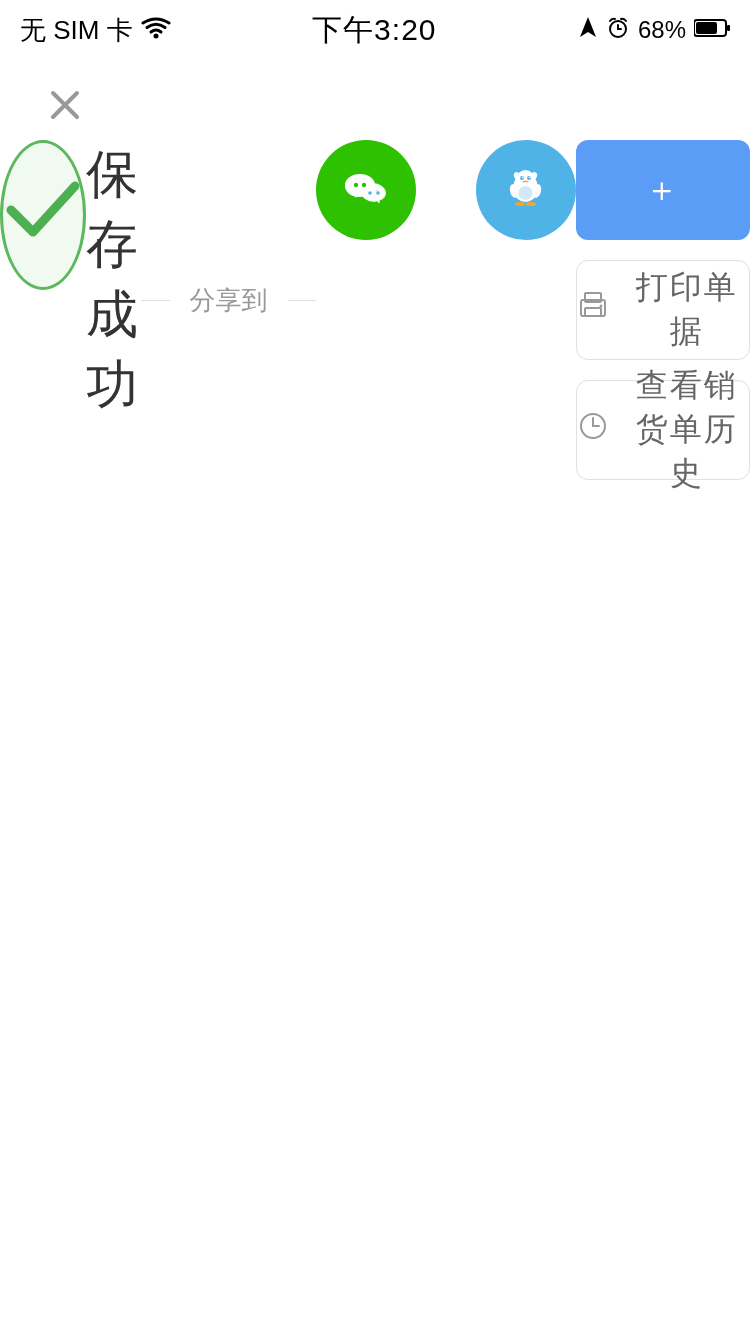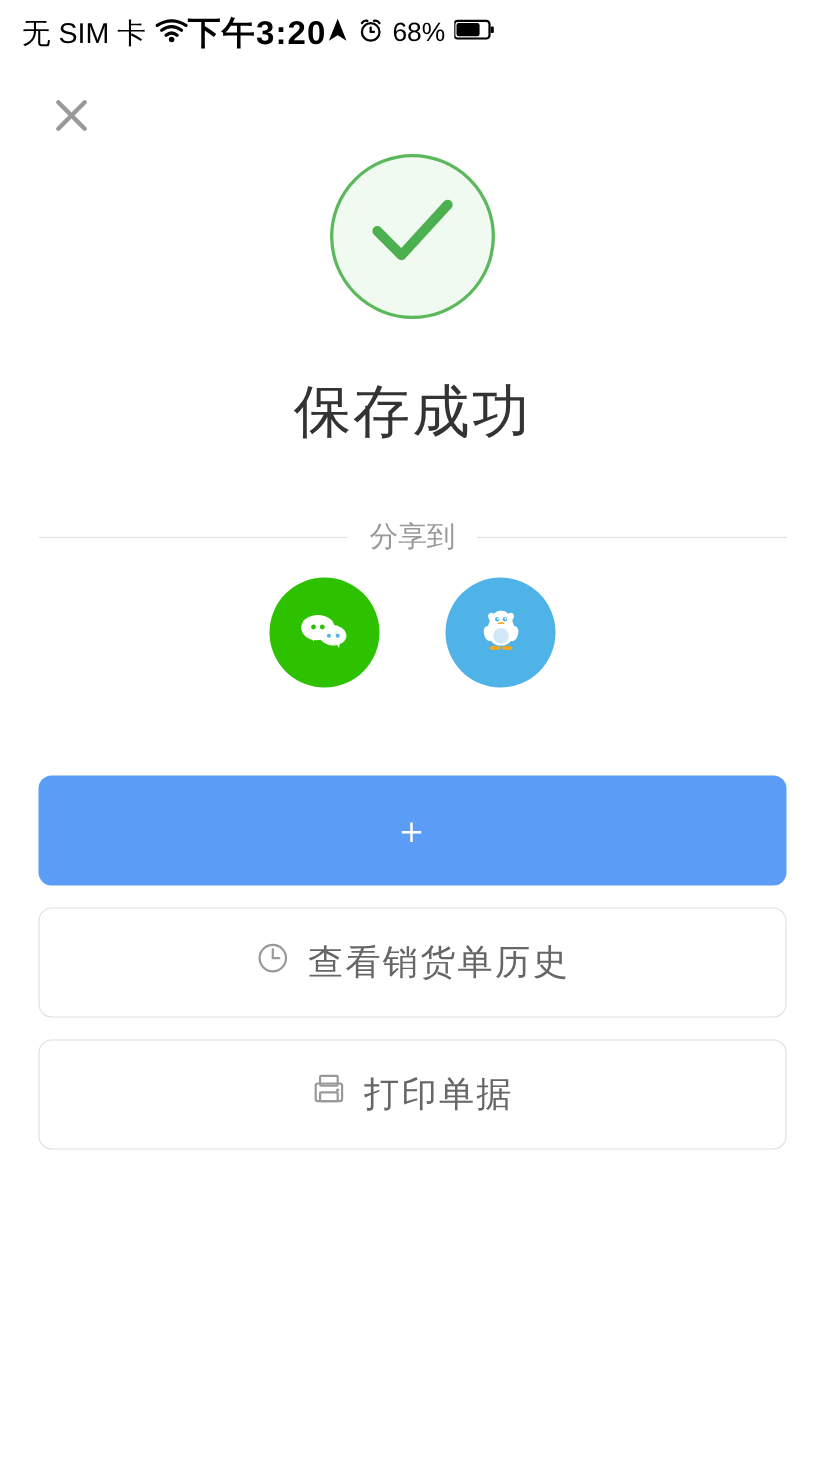--- a/index.html
+++ b/index.html
@@ -17,36 +17,37 @@
       overflow: hidden;
       position: relative;
     }
 
     
     .status-bar {
       width: 750px;
       height: 60px;
       display: flex;
       align-items: center;
+      justify-content: space-between;
       padding: 0 20px;
       background: #fff;
     }
 
     .status-left {
       display: flex;
       align-items: center;
       gap: 8px;
       font-size: 26px;
       font-weight: 500;
       color: #000;
     }
 
     .status-center {
       font-size: 30px;
-      font-weight: 700;
+      font-weight: 400;
       color: #000;
       letter-spacing: 1px;
     }
 
     .status-right {
       display: flex;
       align-items: center;
       gap: 8px;
       font-size: 24px;
       color: #000;
@@ -66,22 +67,20 @@
     }
 
     .close-btn svg {
       width: 36px;
       height: 36px;
     }
 
     
     .main-content {
       display: flex;
-      flex-direction: column;
-      align-items: center;
       padding-top: 80px;
     }
 
     
     .success-circle {
       width: 150px;
       height: 150px;
       border-radius: 50%;
       border: 3px solid #5cb85c;
       background: #f0faf0;
@@ -334,39 +333,39 @@
 
         <ellipse cx="19" cy="13" rx="3" ry="4" fill="white" transform="rotate(-20 19 13)"></ellipse>
         <ellipse cx="36" cy="13" rx="3" ry="4" fill="white" transform="rotate(20 36 13)"></ellipse>
       </svg>
     </div>
   </div>
 
   <div class="action-buttons">
     <button class="btn-primary">
       <span>＋</span>
-    </button>
-
-    <button class="btn-secondary">
-      <span>
-        <svg width="32" height="32" viewBox="0 0 32 32" fill="none">
-          <circle cx="16" cy="16" r="12" stroke="#999" stroke-width="2"></circle>
-          <line x1="16" y1="8" x2="16" y2="16" stroke="#999" stroke-width="2" stroke-linecap="round"></line>
-          <line x1="16" y1="16" x2="22" y2="16" stroke="#999" stroke-width="2" stroke-linecap="round"></line>
-        </svg>
-      </span>
-      <span>查看销货单历史</span>
     </button>
 
     <button class="btn-secondary">
       <span>
         <svg width="32" height="32" viewBox="0 0 32 32" fill="none">
           <rect x="4" y="10" width="24" height="16" rx="2" fill="none" stroke="#999" stroke-width="2"></rect>
           <rect x="8" y="3" width="16" height="9" rx="1" fill="none" stroke="#999" stroke-width="2"></rect>
           <rect x="8" y="18" width="16" height="8" rx="1" fill="none" stroke="#999" stroke-width="2"></rect>
           <circle cx="24" cy="16" r="1.5" fill="#999"></circle>
         </svg>
       </span>
       <span>打印单据</span>
     </button>
+
+    <button class="btn-secondary">
+      <span>
+        <svg width="32" height="32" viewBox="0 0 32 32" fill="none">
+          <circle cx="16" cy="16" r="12" stroke="#999" stroke-width="2"></circle>
+          <line x1="16" y1="8" x2="16" y2="16" stroke="#999" stroke-width="2" stroke-linecap="round"></line>
+          <line x1="16" y1="16" x2="22" y2="16" stroke="#999" stroke-width="2" stroke-linecap="round"></line>
+        </svg>
+      </span>
+      <span>查看销货单历史</span>
+    </button>
   </div>
 
 </div>
 
 </body></html>

